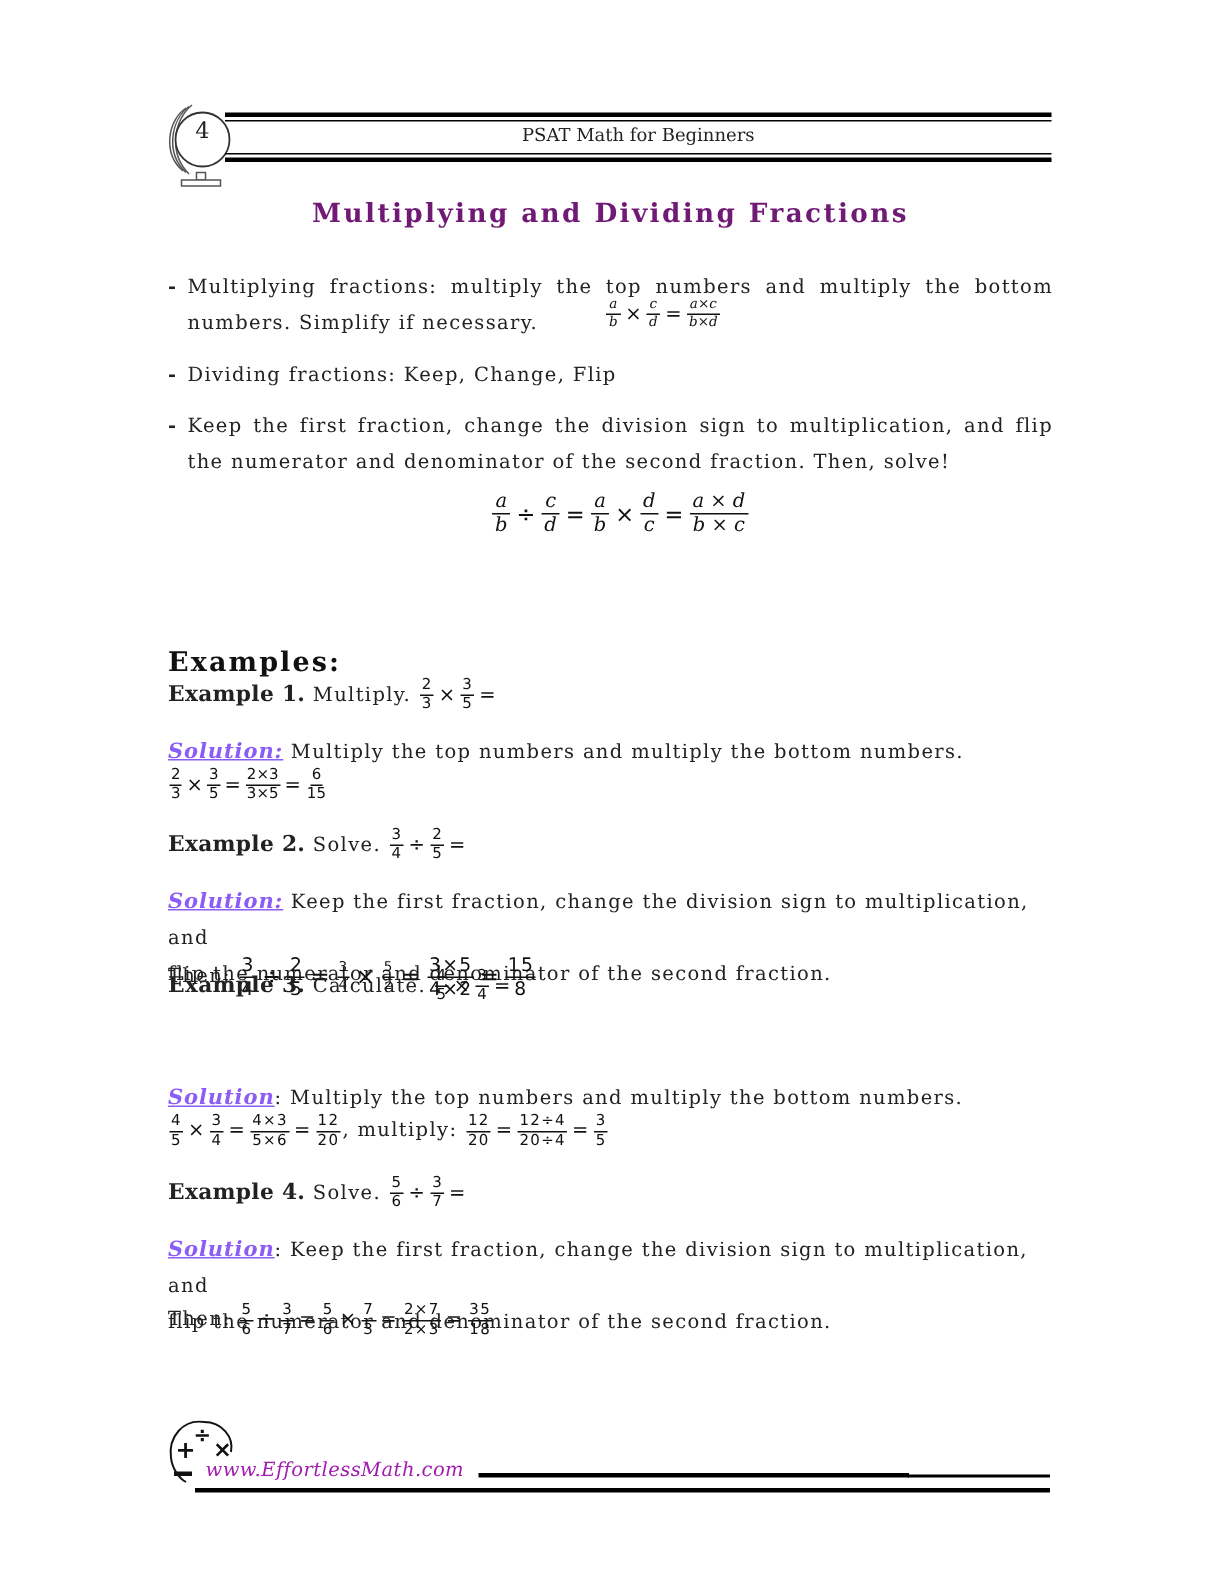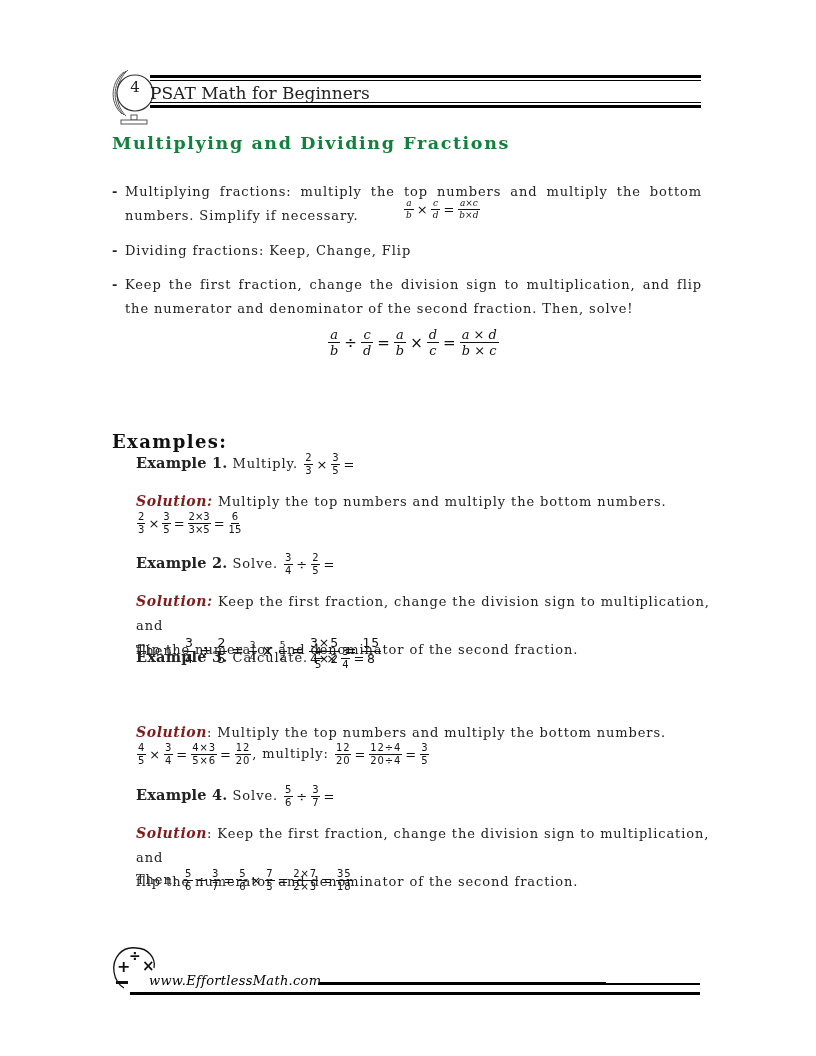--- a/index.html
+++ b/index.html
@@ -6,55 +6,55 @@
     body { width: 816px; height: 1056px; position: relative; overflow: hidden;
            font-family: "DejaVu Serif", serif; color: #222; }
 
     .abs { position: absolute; }
 
     
     .hdr-rule { position: absolute; left: 150px; width: 551px; background: #000; }
     .globe { position: absolute; left: 110px; top: 68px; width: 46px; height: 58px; }
     .hdr-num { position: absolute; left: 117px; top: 78px; width: 36px; text-align: center;
                font-size: 15px; color: #222; }
-    .hdr-title { position: absolute; left: 150px; top: 83px; width: 551px; 
-                 font-size: 17px; color: #222; }
-
-    .page-title { position: absolute; left: 112px; top: 133px; width: 590px; text-align: left;
-                  font-size: 17.5px; font-weight: bold; letter-spacing: 1.6px; color: #15803d; }
+    .hdr-title { position: absolute; left: 150px; top: 83px; width: 551px; text-align: center;
+                 font-size: 12px; color: #222; }
+
+    .page-title { position: absolute; left: 112px; top: 133px; width: 590px; text-align: center;
+                  font-size: 17.5px; font-weight: bold; letter-spacing: 1.6px; color: #701a75; }
 
     .body-text { font-size: 13px; letter-spacing: 0.9px; line-height: 24px; color: #222; }
     .bullet { position: absolute; left: 112px; width: 590px; }
     .bullet .dash { position: absolute; left: 0; top: 0; font-weight: bold; }
     .bullet .txt { margin-left: 13px; text-align: justify; }
 
     .examples-heading { position: absolute; left: 112px; top: 431px; font-size: 18px;
                         font-weight: bold; letter-spacing: 1.4px; color: #111; }
 
-    .line { position: absolute; left: 112px; white-space: nowrap; margin-left: 24px; }
+    .line { position: absolute; left: 112px; white-space: nowrap; }
     .ex-label { font-weight: bold; font-size: 14.5px; color: #222; letter-spacing: 0.2px; }
-    .sol-label { font-weight: bold; font-style: italic; font-size: 14px; letter-spacing: 0.6px; color: #7f1d1d; }
+    .sol-label { font-weight: bold; font-style: italic; font-size: 14px; letter-spacing: 0.6px; color: #8b5cf6; text-decoration: underline; }
 
     
     .m { font-family: "DejaVu Sans", sans-serif; display: inline-flex; align-items: center;
          vertical-align: middle; font-size: 10px; color: #111; }
     .frac { display: inline-flex; flex-direction: column; align-items: center; margin: 0 1px;
             line-height: 1; }
     .frac .n { padding: 0 1px 1px; border-bottom: 1.6px solid #111; }
     .frac .d { padding: 1px 1px 0; }
     .op { margin: 0 2px; font-size: 13px; }
     .m.big { font-size: 12.5px; }
     .m.big .op { font-size: 15px; margin: 0 3px; }
     .m.italic .frac { font-style: italic; font-family: "DejaVu Serif", serif; }
     .m.italic .frac .n, .m.italic .frac .d { padding-left: 2px; padding-right: 2px; }
 
     
     .foot-logo { position: absolute; left: 110px; top: 944px; width: 50px; height: 48px; }
     .foot-url { position: absolute; left: 137px; top: 973px; font-size: 13px; font-style: italic;
-                letter-spacing: 0.3px; color: #000000; font-family: "DejaVu Serif", serif; margin-left: 12px; }
+                letter-spacing: 0.3px; color: #a21caf; font-family: "DejaVu Serif", serif; }
   </style>
 </head>
 <body>
 
 <div>
   <svg class="globe" viewBox="0 0 46 58">
     <path d="M14 4 C2 12, -2 34, 12 46" fill="none" stroke="#555" stroke-width="1"></path>
     <path d="M16 3 C4 12, 0 34, 14 47" fill="none" stroke="#555" stroke-width="1"></path>
     <path d="M18 2 C6 12, 2 34, 16 48" fill="none" stroke="#555" stroke-width="1"></path>
     <circle cx="25" cy="25" r="18" fill="#fff" stroke="#333" stroke-width="1.2"></circle>

